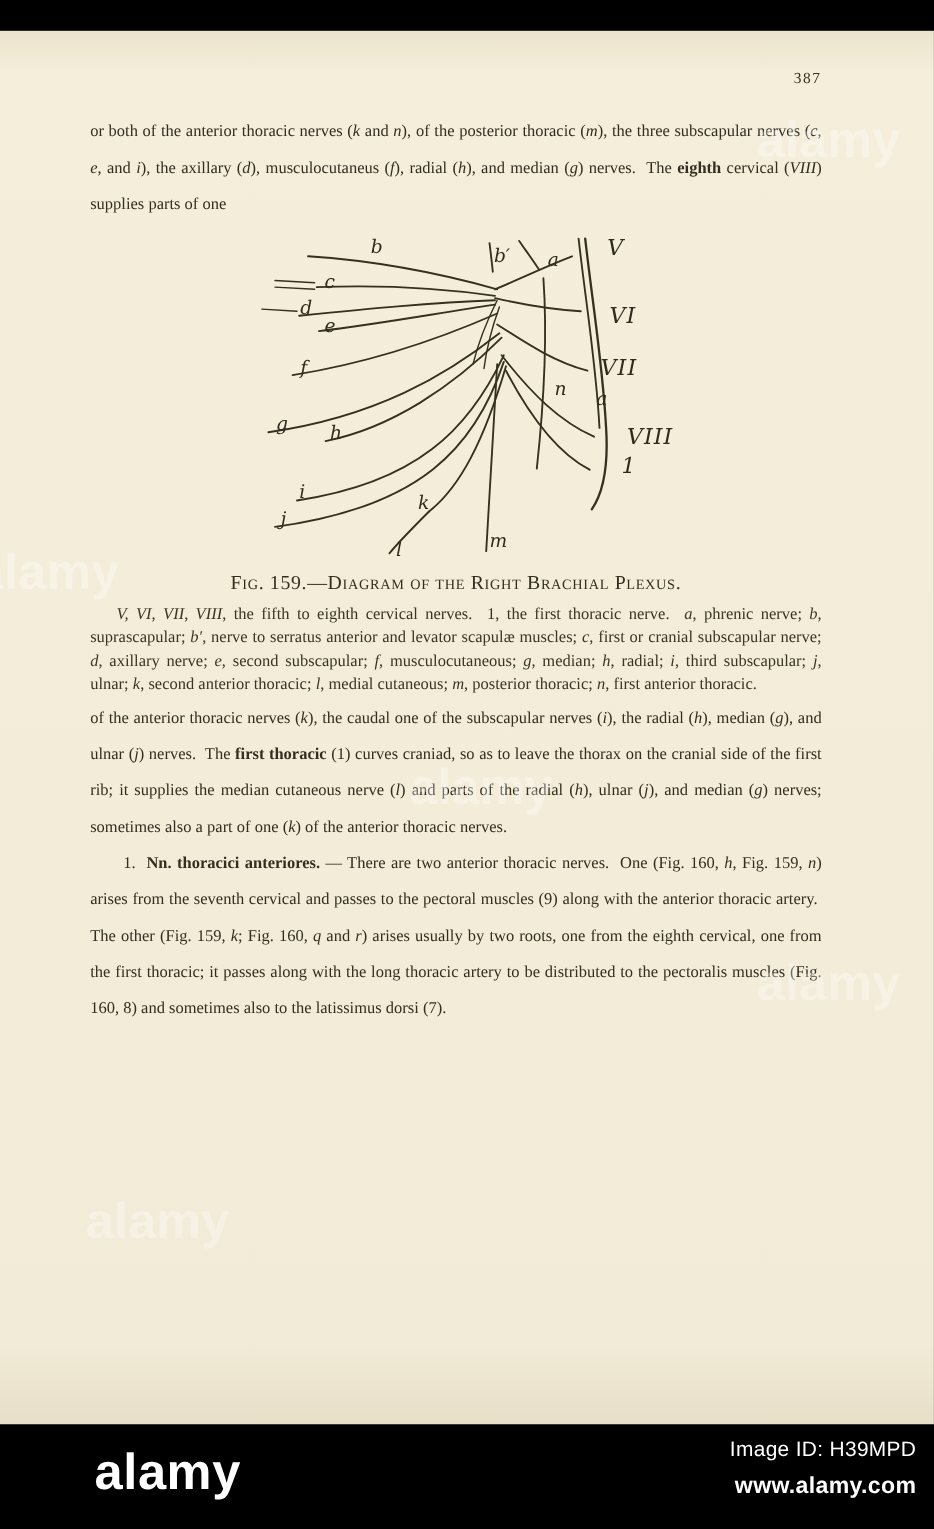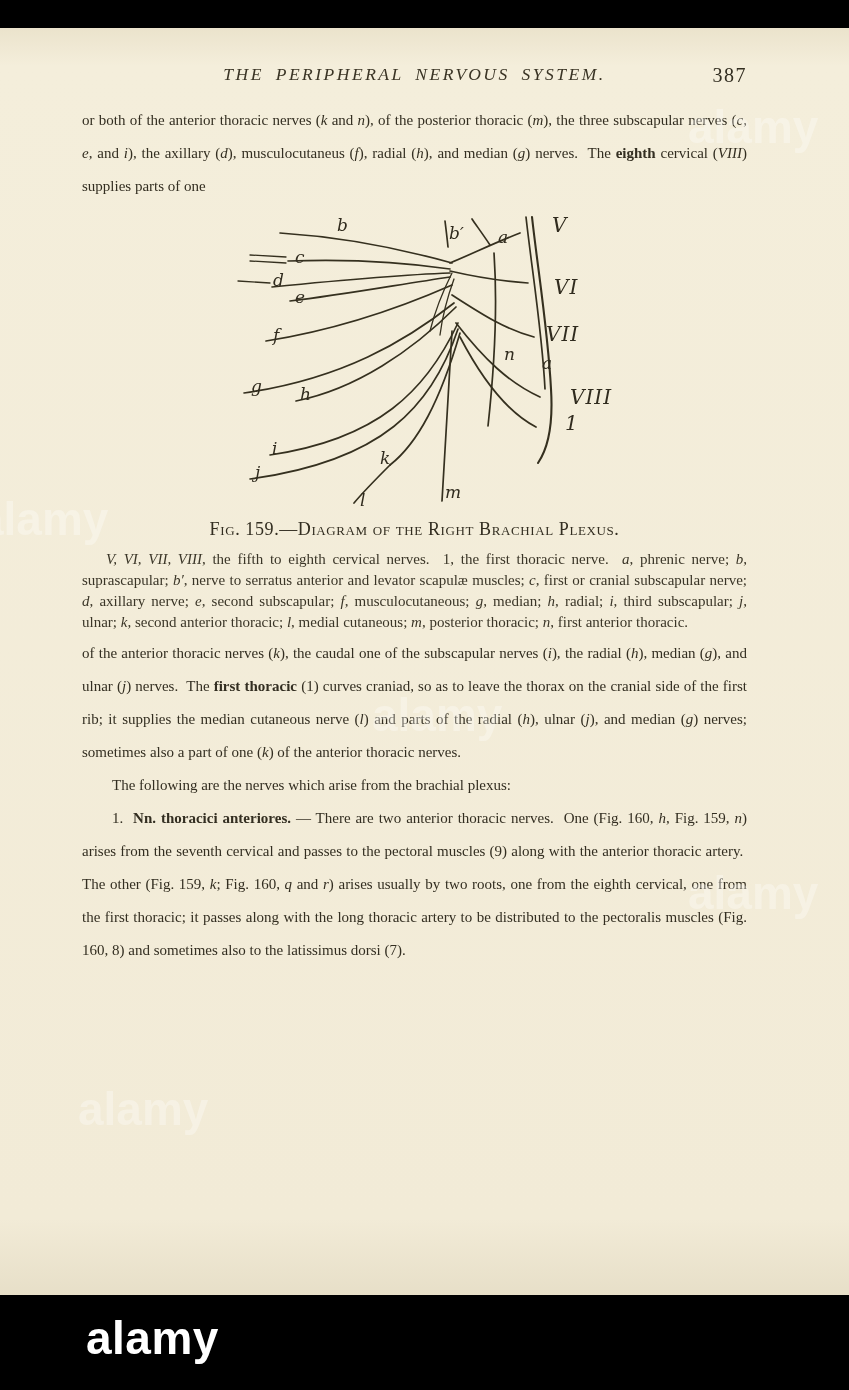--- a/index.html
+++ b/index.html
@@ -42,21 +42,21 @@
     background:linear-gradient(180deg,#ebe3cc 0%, #f4eedb 3%, #f2ebd7 94%, #e7dfc8 100%);
     padding:36px 102px 0 82px;
     color:#332e21;
   }
   .page-header { position:relative; height:28px; margin-bottom:12px; }
   .running-title {
     display:block; text-align:center;
     font-style:italic; font-size:17.5px;
     letter-spacing:2.5px; word-spacing:5px; color:#3a3425;
   }
-  .page-number { position:absolute; right:0; top:0; font-size:20px; letter-spacing:1.5px; }
+  .page-number { position:absolute; right:0; top:0; font-size:14px; letter-spacing:1.5px; }
 
   p.body-text {
     font-size:15px; line-height:33px;
     text-align:justify; margin:0; color:#332e21;
   }
   p.m-top { margin-top:3px; }
   .indent { text-indent:30px; }
   .indent-lg { text-indent:38px; }
 
   
@@ -78,21 +78,20 @@
   }
 </style>
 </head>
 <body>
 
 <div class="bar-top"></div>
 
 <div class="paper">
 
   <div class="page-header">
-    <span class="running-title">THE PERIPHERAL NERVOUS SYSTEM.</span>
     <span class="page-number">387</span>
   </div>
 
   <p class="body-text">or both of the anterior thoracic nerves (<i>k</i> and <i>n</i>), of the posterior thoracic (<i>m</i>), the three subscapular nerves (<i>c</i>, <i>e</i>, and <i>i</i>), the axillary (<i>d</i>), musculocutaneus (<i>f</i>), radial (<i>h</i>), and median (<i>g</i>) nerves.&nbsp; The <b>eighth</b> cervical (<i>VIII</i>) supplies parts of one</p>
 
   <figure>
     <div class="fig-canvas">
       <svg width="460" height="300" viewBox="0 0 460 300">
         <g fill="none" stroke="#35301f" stroke-width="1.7" stroke-linecap="round">
 
@@ -153,26 +152,29 @@
           <span class="fig-label" style="left: 186px; top: 239px;">k</span>
           <span class="fig-label" style="left: 166px; top: 281px;">l</span>
           <span class="fig-label" style="left: 251px; top: 273px;">m</span>
         </div>
     </div>
     <figcaption>Fig. 159.—Diagram of the Right Brachial Plexus.</figcaption>
     <div class="fig-legend"><i>V, VI, VII, VIII</i>, the fifth to eighth cervical nerves.&nbsp; 1, the first thoracic nerve.&nbsp; <i>a</i>, phrenic nerve; <i>b</i>, suprascapular; <i>b′</i>, nerve to serratus anterior and levator scapulæ muscles; <i>c</i>, first or cranial subscapular nerve; <i>d</i>, axillary nerve; <i>e</i>, second subscapular; <i>f</i>, musculocutaneous; <i>g</i>, median; <i>h</i>, radial; <i>i</i>, third subscapular; <i>j</i>, ulnar; <i>k</i>, second anterior thoracic; <i>l</i>, medial cutaneous; <i>m</i>, posterior thoracic; <i>n</i>, first anterior thoracic.</div>
   </figure>
 
   <p class="body-text m-top">of the anterior thoracic nerves (<i>k</i>), the caudal one of the subscapular nerves (<i>i</i>), the radial (<i>h</i>), median (<i>g</i>), and ulnar (<i>j</i>) nerves.&nbsp; The <b>first thoracic</b> (1) curves craniad, so as to leave the thorax on the cranial side of the first rib; it supplies the median cutaneous nerve (<i>l</i>) and parts of the radial (<i>h</i>), ulnar (<i>j</i>), and median (<i>g</i>) nerves; sometimes also a part of one (<i>k</i>) of the anterior thoracic nerves.</p>
-  <p class="body-text indent">The following are the nerves which arise from the brachial plexus:</p>
   <p class="body-text indent">1.&nbsp; <b>Nn. thoracici anteriores.</b> — There are two anterior thoracic nerves.&nbsp; One (Fig. 160, <i>h</i>, Fig. 159, <i>n</i>) arises from the seventh cervical and passes to the pectoral muscles (9) along with the anterior thoracic artery.&nbsp; The other (Fig. 159, <i>k</i>; Fig. 160, <i>q</i> and <i>r</i>) arises usually by two roots, one from the eighth cervical, one from the first thoracic; it passes along with the long thoracic artery to be distributed to the pectoralis muscles (Fig. 160, 8) and sometimes also to the latissimus dorsi (7).</p>
 
 </div>
 
 <span class="wm" style="left:688px; top:100px;">alamy</span>
 <span class="wm" style="left:-22px; top:492px;">alamy</span>
 <span class="wm" style="left:372px; top:688px;">alamy</span>
 <span class="wm" style="left:688px; top:866px;">alamy</span>
 <span class="wm" style="left:78px; top:1082px;">alamy</span>
 
 <div class="bar-bottom">
   <div class="alamy-logo">alamy</div>
+  <div class="credit">
+    <div class="credit-id">Image ID: H39MPD</div>
+    <div class="credit-url">www.alamy.com</div>
+  </div>
 </div>
 
 </body></html>

